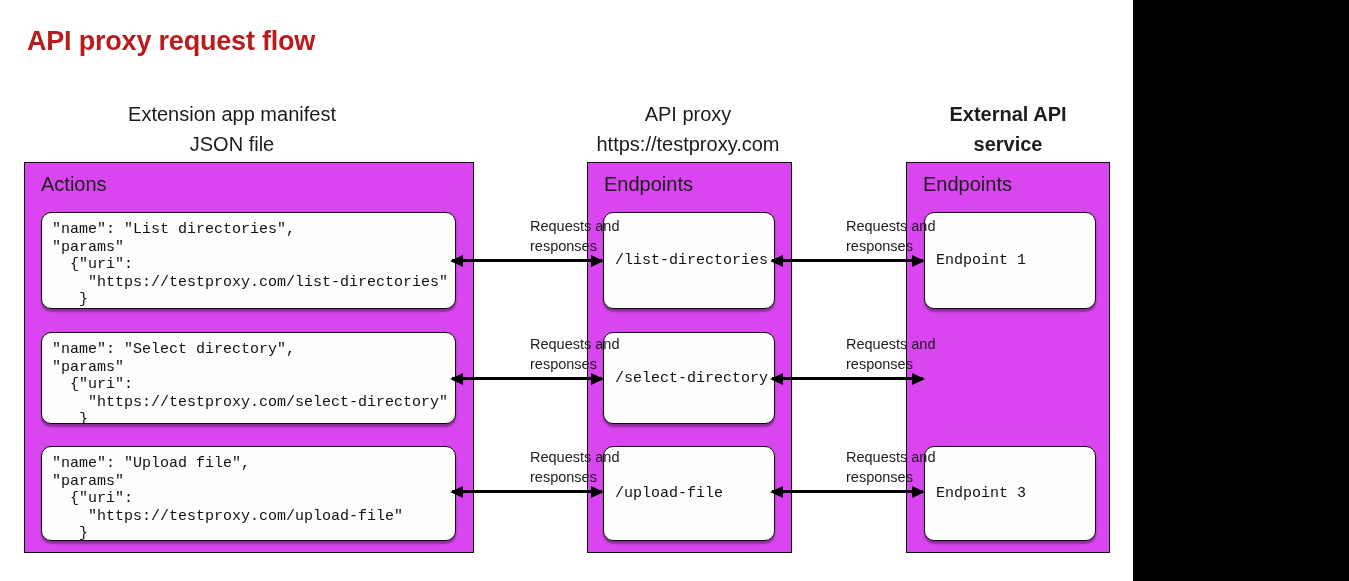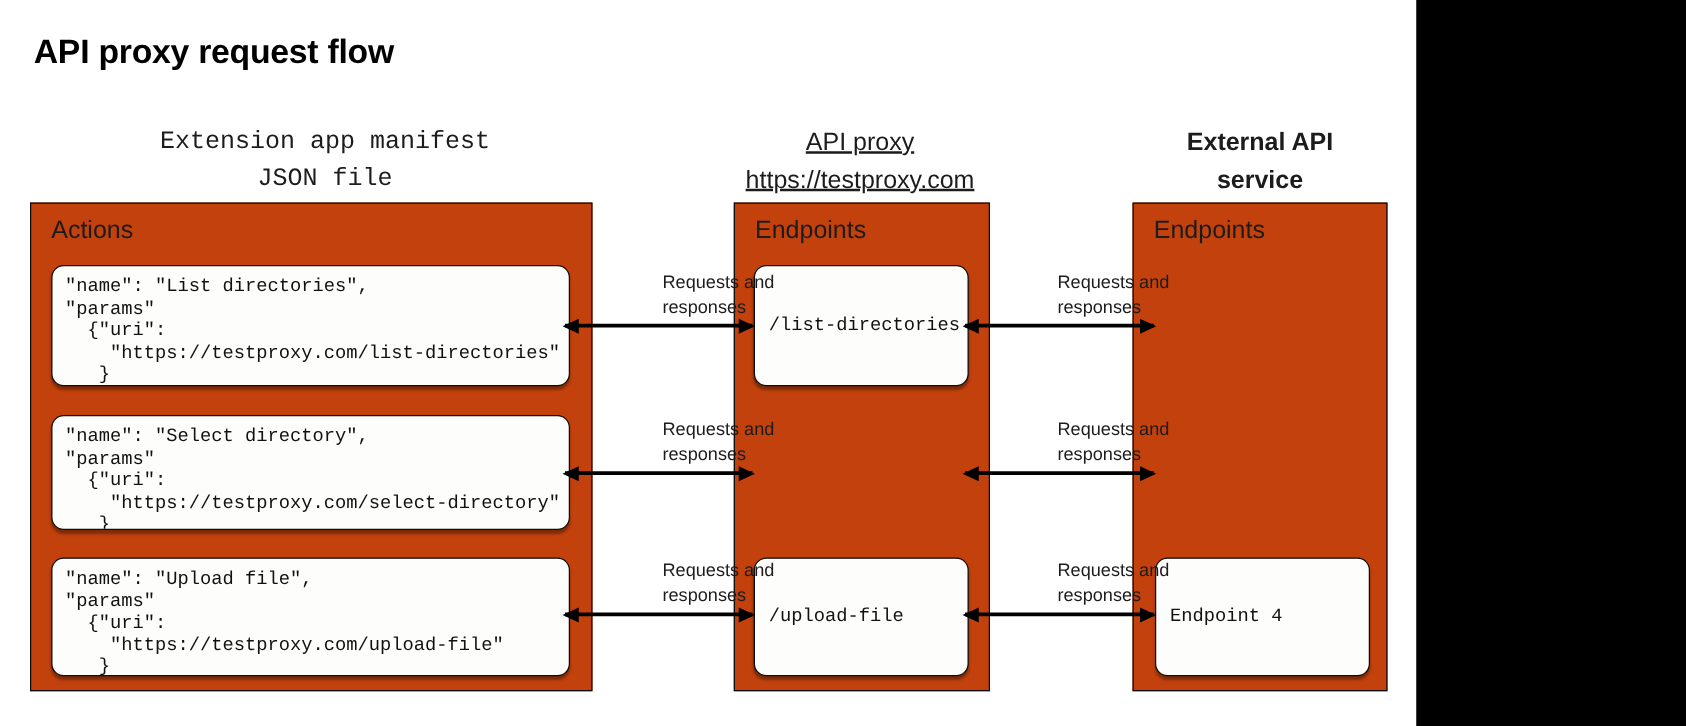--- a/index.html
+++ b/index.html
@@ -8,37 +8,37 @@
     background: #ffffff;
     font-family: "Liberation Sans", sans-serif;
     color: #1a1a1a;
     position: relative;
     overflow: hidden;
   }
   .abs { position: absolute; }
 
   .page-title {
     left: 27px; top: 26px;
-    font-size: 27px; font-weight: 700; color: #000000;
+    font-size: 27px; font-weight: 700; color: #b91c1c;
     letter-spacing: -0.2px;
   }
 
   .col-header {
     top: 99px; width: 320px;
     font-size: 20px; line-height: 30px;
     text-align: center; color: #1c1c1c;
     white-space: pre-line;
   }
-  .col-header.c1 { left: 100px; font-family: Liberation Mono, monospace; }
-  .col-header.c2 { left: 528px; text-decoration: underline; }
+  .col-header.c1 { left: 72px; }
+  .col-header.c2 { left: 528px; }
   .col-header.c3 { left: 848px; font-weight: bold; }
 
   .panel {
     top: 162px; height: 391px;
-    background: #c2410c;
+    background: #d946ef;
     border: 1.5px solid #0d0d0d;
     box-sizing: border-box;
   }
   .panel.p1 { left: 24px;  width: 450px; }
   .panel.p2 { left: 587px; width: 205px; }
   .panel.p3 { left: 906px; width: 204px; }
 
   .panel-label {
     left: 16px; top: 10px;
     font-size: 20px; color: #1c1c1c;
@@ -140,29 +140,35 @@
     "https://testproxy.com/upload-file"
    }</div>
   </div>
 </div>
 
 <div class="abs panel p2">
   <div class="abs panel-label">Endpoints</div>
   <div class="abs node ep-box row-1">
     <div class="ep-label">/list-directories</div>
   </div>
+  <div class="abs node ep-box row-2">
+    <div class="ep-label">/select-directory</div>
+  </div>
   <div class="abs node ep-box row-3">
     <div class="ep-label">/upload-file</div>
   </div>
 </div>
 
 <div class="abs panel p3">
   <div class="abs panel-label">Endpoints</div>
+  <div class="abs node ep-box row-1">
+    <div class="ep-label">Endpoint 1</div>
+  </div>
   <div class="abs node ep-box row-3">
-    <div class="ep-label">Endpoint 4</div>
+    <div class="ep-label">Endpoint 3</div>
   </div>
 </div>
 
 <div class="abs arrow gl r1"></div>
 <div class="abs arrow gl r2"></div>
 <div class="abs arrow gl r3"></div>
 
 <div class="abs arrow gr r1"></div>
 <div class="abs arrow gr r2"></div>
 <div class="abs arrow gr r3"></div>

